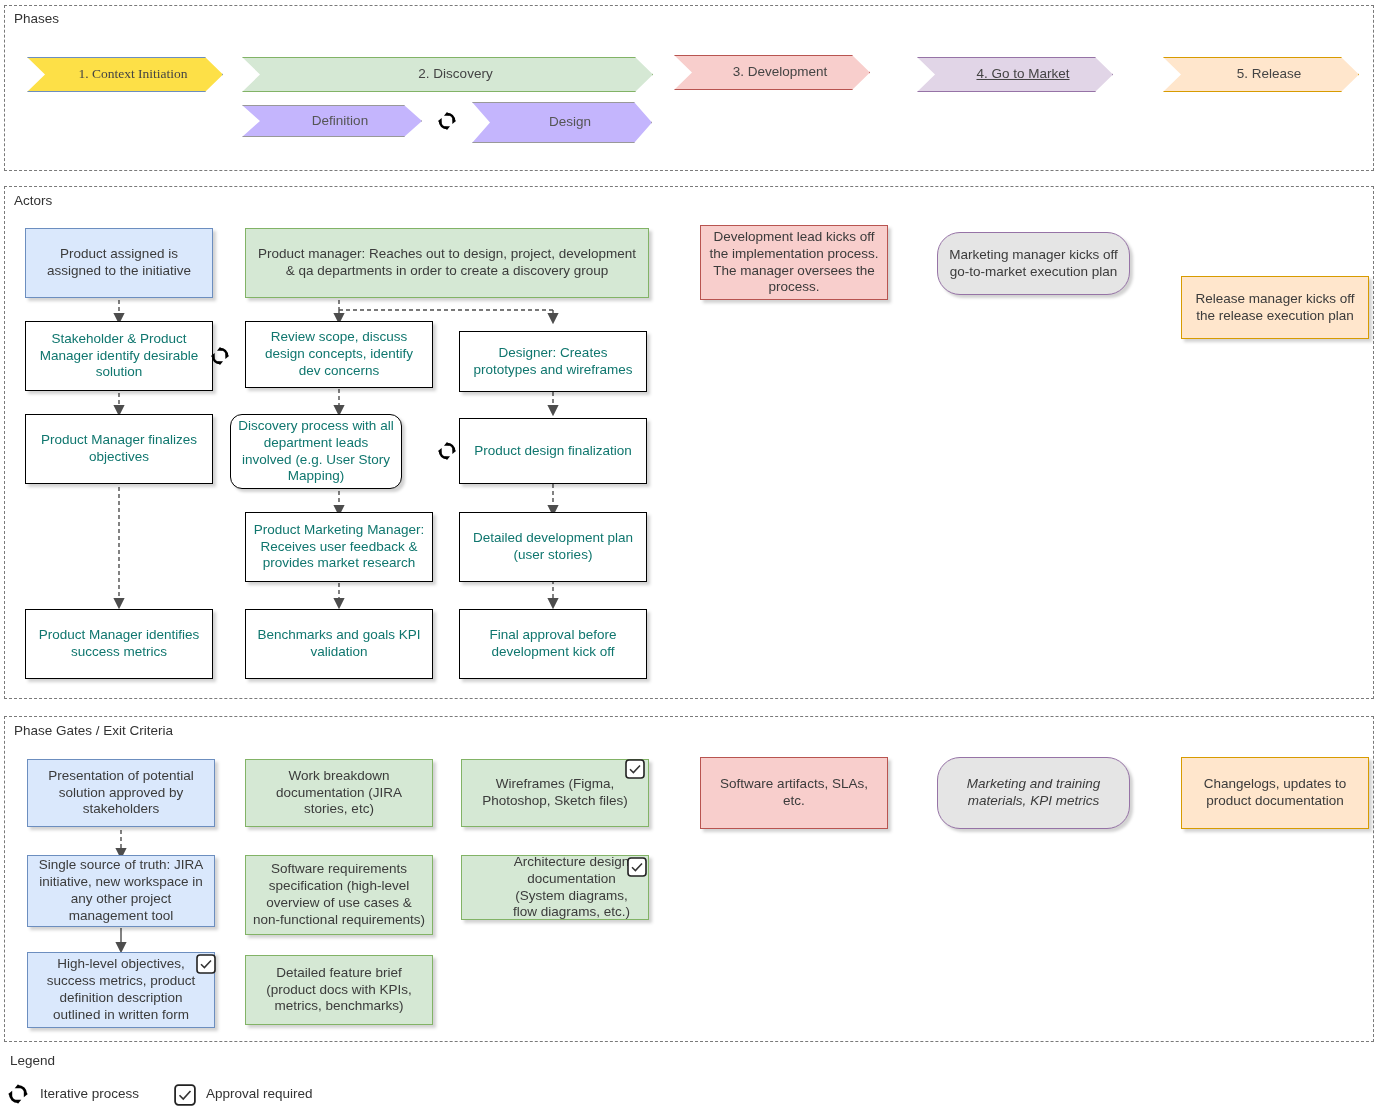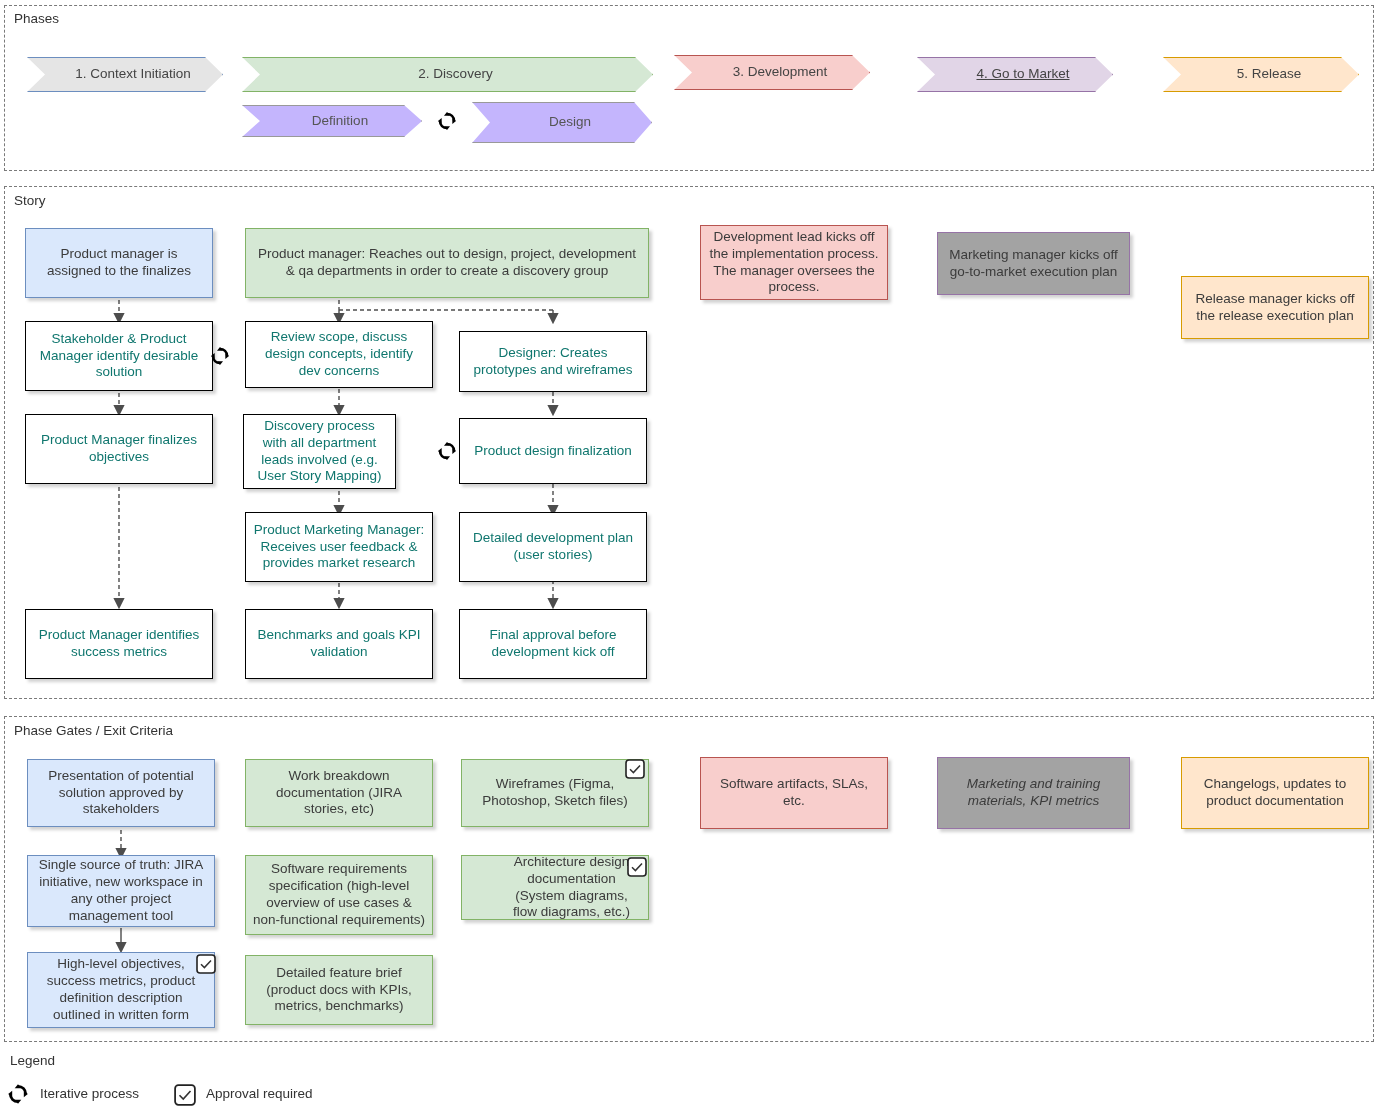--- a/index.html
+++ b/index.html
@@ -37,21 +37,21 @@
     justify-content: center;
     font-size: 13.5px;
     color: #444444;
     text-align: center;
     border: 1px solid;
     box-shadow: 3px 3px 3px rgba(0,0,0,0.18);
     clip-path: polygon(0% 0%, calc(100% - 18px) 0%, 100% 50%, calc(100% - 18px) 100%, 0% 100%, 18px 50%);
     padding-left: 16px;
     line-height: 1.2;
   }
-  .chev.blue   { background:#e5e5e5; border-color:#6c8ebf; }
+  .chev.blue   { background:#fde047; border-color:#6c8ebf;font-family:Liberation Serif, serif; }
   .chev.green  { background:#d5e8d4; border-color:#82b366; }
   .chev.red    { background:#f8cecc; border-color:#b85450; }
   .chev.purple { background:#e1d5e7; border-color:#9673a6;text-decoration:underline; }
   .chev.orange { background:#ffe6cc; border-color:#d79b00; }
   .chev.grey   { background:#c4b5fd; border-color:#999999; color:#555555; }
 
   
   .node {
     position: absolute;
     display: flex;
@@ -61,21 +61,21 @@
     font-size: 13.5px;
     line-height: 1.25;
     color: #3b3b3b;
     border: 1px solid;
     padding: 4px 7px;
     box-shadow: 3px 3px 3px rgba(0,0,0,0.18);
   }
   .node.blue   { background:#dae8fc; border-color:#6c8ebf; }
   .node.green  { background:#d5e8d4; border-color:#82b366; }
   .node.red    { background:#f8cecc; border-color:#b85450; }
-  .node.purple { background:#a3a3a3; border-color:#9673a6; }
+  .node.purple { background:#e5e5e5; border-color:#9673a6;border-radius:23px; }
   .node.orange { background:#ffe6cc; border-color:#d79b00; }
   .node.white  { background:#ffffff; border-color:#000000; color:#0f766e; }
 
   
   .conn { position: absolute; pointer-events: none; }
 
   
   .iter-icon { position: absolute; width: 22px; height: 22px; }
   .check-icon { position: absolute; width: 20px; height: 20px; }
 
@@ -109,21 +109,21 @@
       <path d="M12 2.2 L15.3 6.2 L8.7 6.2 Z"></path>
       <path d="M12 21.8 L8.7 17.8 L15.3 17.8 Z"></path>
       <path d="M2.2 12 L6.2 8.7 L6.2 15.3 Z"></path>
       <path d="M21.8 12 L17.8 15.3 L17.8 8.7 Z"></path>
       <path d="M12 4.2 A7.8 7.8 0 0 1 19.8 12" fill="none" stroke="#000" stroke-width="2.6"></path>
       <path d="M12 19.8 A7.8 7.8 0 0 1 4.2 12" fill="none" stroke="#000" stroke-width="2.6"></path>
     </g>
   </svg>
 
   <div class="section" style="left:4px; top:186px; width:1370px; height:513px;"></div>
-  <div class="section-title" style="left:14px; top:193px;">Story</div>
+  <div class="section-title" style="left:14px; top:193px;">Actors</div>
 
   <svg class="conn" style="left:0px; top:290px; width:700px; height:400px;">
     <defs>
       <marker id="ah" markerWidth="8" markerHeight="8" refX="5" refY="4" orient="auto">
         <path d="M0,0 L8,4 L0,8 z" fill="#4d4d4d"></path>
       </marker>
     </defs>
 
     <line x1="119" y1="10" x2="119" y2="30" stroke="#4d4d4d" stroke-width="1.4" stroke-dasharray="4 3" marker-end="url(#ah)"></line>
 
@@ -138,39 +138,39 @@
 
     <line x1="339" y1="99" x2="339" y2="122" stroke="#4d4d4d" stroke-width="1.4" stroke-dasharray="4 3" marker-end="url(#ah)"></line>
     <line x1="339" y1="201" x2="339" y2="222" stroke="#4d4d4d" stroke-width="1.4" stroke-dasharray="4 3" marker-end="url(#ah)"></line>
     <line x1="339" y1="293" x2="339" y2="315" stroke="#4d4d4d" stroke-width="1.4" stroke-dasharray="4 3" marker-end="url(#ah)"></line>
 
     <line x1="553" y1="102" x2="553" y2="122" stroke="#4d4d4d" stroke-width="1.4" stroke-dasharray="4 3" marker-end="url(#ah)"></line>
     <line x1="553" y1="194" x2="553" y2="222" stroke="#4d4d4d" stroke-width="1.4" stroke-dasharray="4 3" marker-end="url(#ah)"></line>
     <line x1="553" y1="290" x2="553" y2="315" stroke="#4d4d4d" stroke-width="1.4" stroke-dasharray="4 3" marker-end="url(#ah)"></line>
   </svg>
 
-  <div class="node blue" style="left:25px; top:228px; width:188px; height:70px;">Product manager is assigned to the finalizes</div>
+  <div class="node blue" style="left:25px; top:228px; width:188px; height:70px;">Product assigned is assigned to the initiative</div>
   <div class="node white" style="left:25px; top:321px; width:188px; height:70px;">Stakeholder &amp; Product Manager identify desirable solution</div>
   <div class="node white" style="left:25px; top:414px; width:188px; height:70px;">Product Manager finalizes objectives</div>
   <div class="node white" style="left:25px; top:609px; width:188px; height:70px;">Product Manager identifies success metrics</div>
 
   <svg class="iter-icon" style="left:209px; top:345px;" viewBox="0 0 24 24">
     <g fill="#000000">
       <path d="M12 2.2 L15.3 6.2 L8.7 6.2 Z"></path>
       <path d="M12 21.8 L8.7 17.8 L15.3 17.8 Z"></path>
       <path d="M2.2 12 L6.2 8.7 L6.2 15.3 Z"></path>
       <path d="M21.8 12 L17.8 15.3 L17.8 8.7 Z"></path>
       <path d="M12 4.2 A7.8 7.8 0 0 1 19.8 12" fill="none" stroke="#000" stroke-width="2.6"></path>
       <path d="M12 19.8 A7.8 7.8 0 0 1 4.2 12" fill="none" stroke="#000" stroke-width="2.6"></path>
     </g>
   </svg>
 
   <div class="node green" style="left:245px; top:228px; width:404px; height:70px;">Product manager: Reaches out to design, project, development &amp; qa departments in order to create a discovery group</div>
   <div class="node white" style="left:245px; top:321px; width:188px; height:67px;">Review scope, discuss design concepts, identify dev concerns</div>
-  <div class="node white" style="left:243px; top:414px; width:153px; height:75px;">Discovery process with all department leads involved (e.g. User Story Mapping)</div>
+  <div class="node white" style="left:230px; top:414px; width:172px; height:75px;border-radius:12px;">Discovery process with all department leads involved (e.g. User Story Mapping)</div>
   <div class="node white" style="left:245px; top:512px; width:188px; height:70px;">Product Marketing Manager: Receives user feedback &amp; provides market research</div>
   <div class="node white" style="left:245px; top:609px; width:188px; height:70px;">Benchmarks and goals KPI validation</div>
 
   <svg class="iter-icon" style="left:436px; top:440px;" viewBox="0 0 24 24">
     <g fill="#000000">
       <path d="M12 2.2 L15.3 6.2 L8.7 6.2 Z"></path>
       <path d="M12 21.8 L8.7 17.8 L15.3 17.8 Z"></path>
       <path d="M2.2 12 L6.2 8.7 L6.2 15.3 Z"></path>
       <path d="M21.8 12 L17.8 15.3 L17.8 8.7 Z"></path>
       <path d="M12 4.2 A7.8 7.8 0 0 1 19.8 12" fill="none" stroke="#000" stroke-width="2.6"></path>

